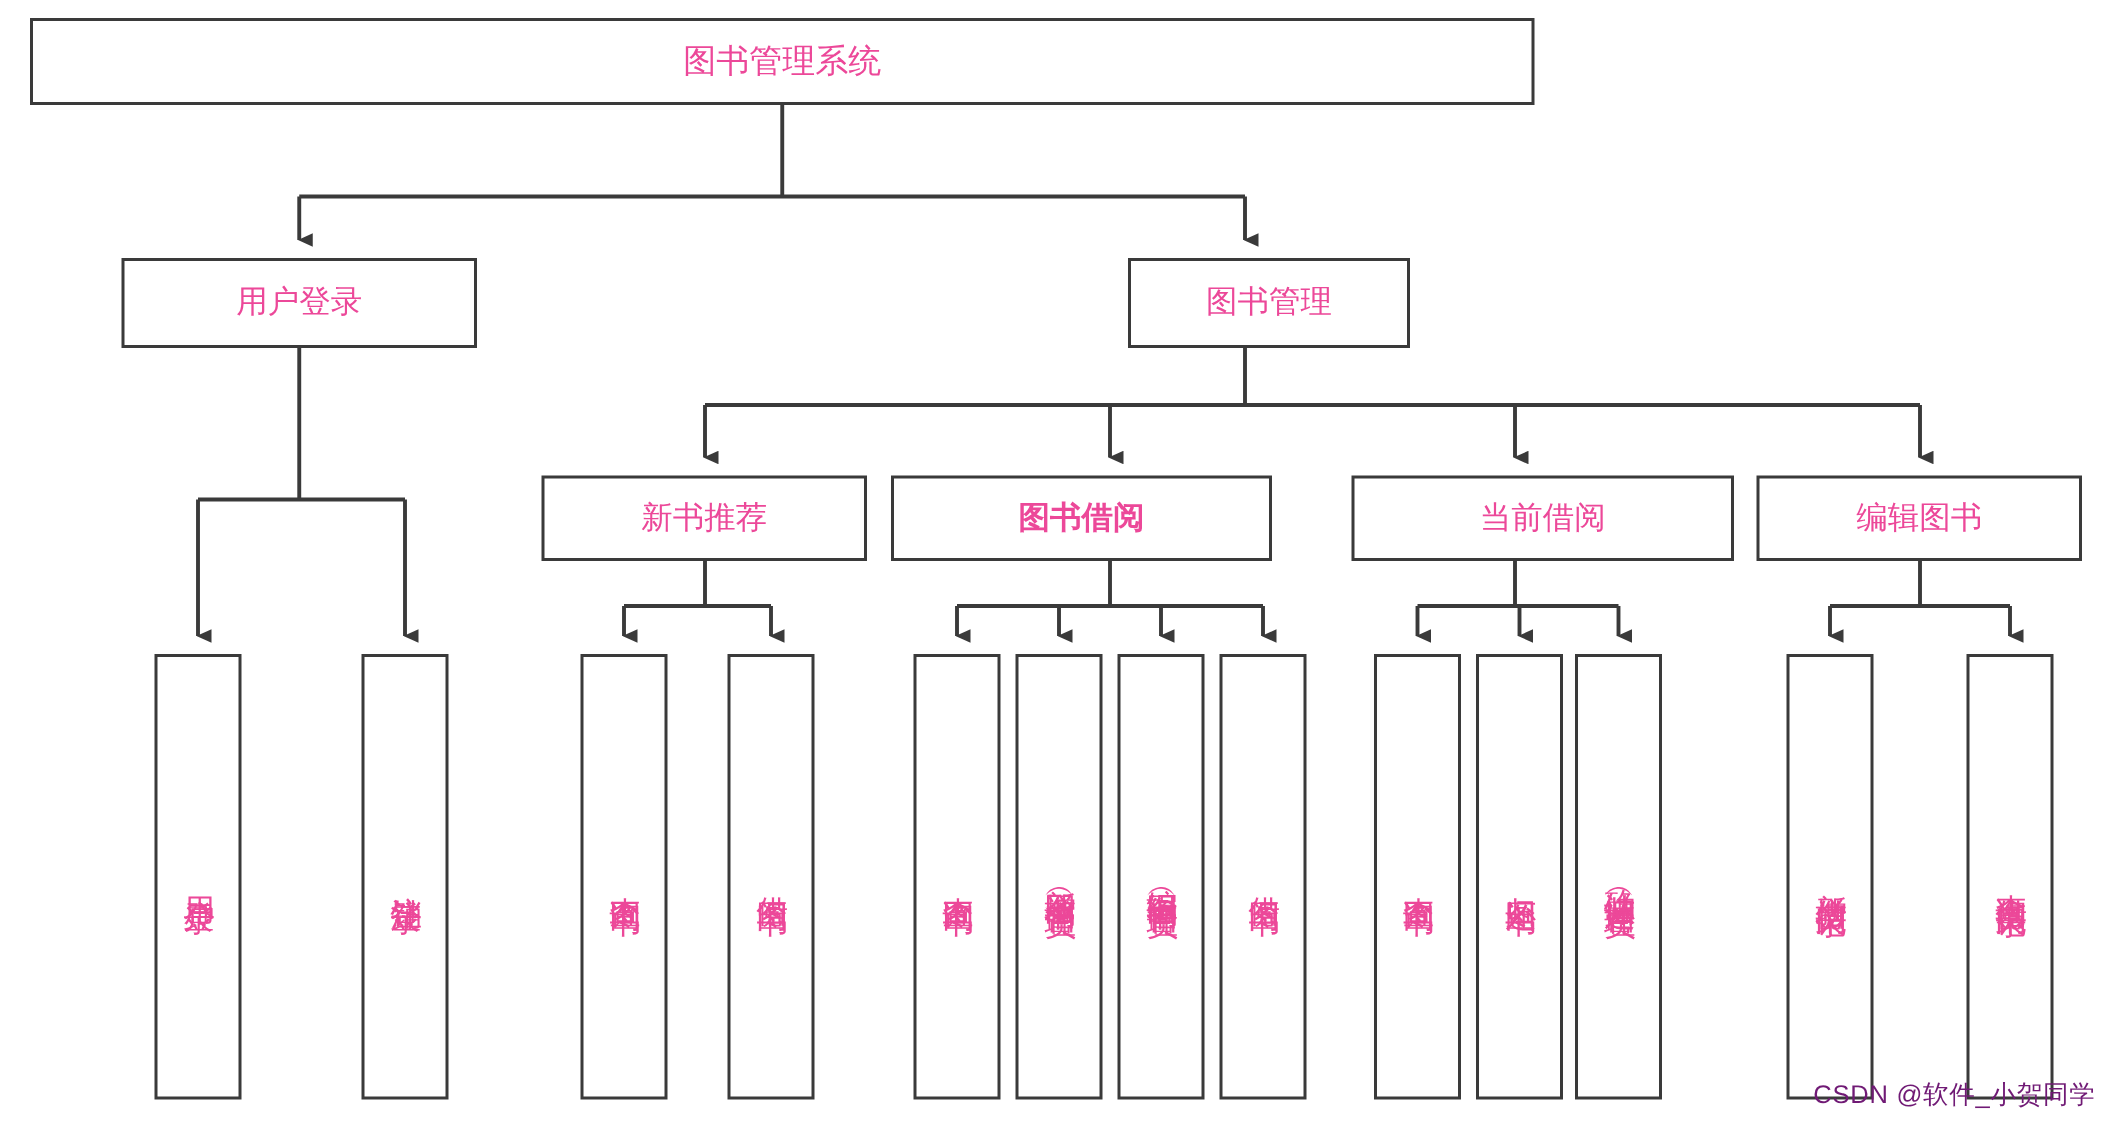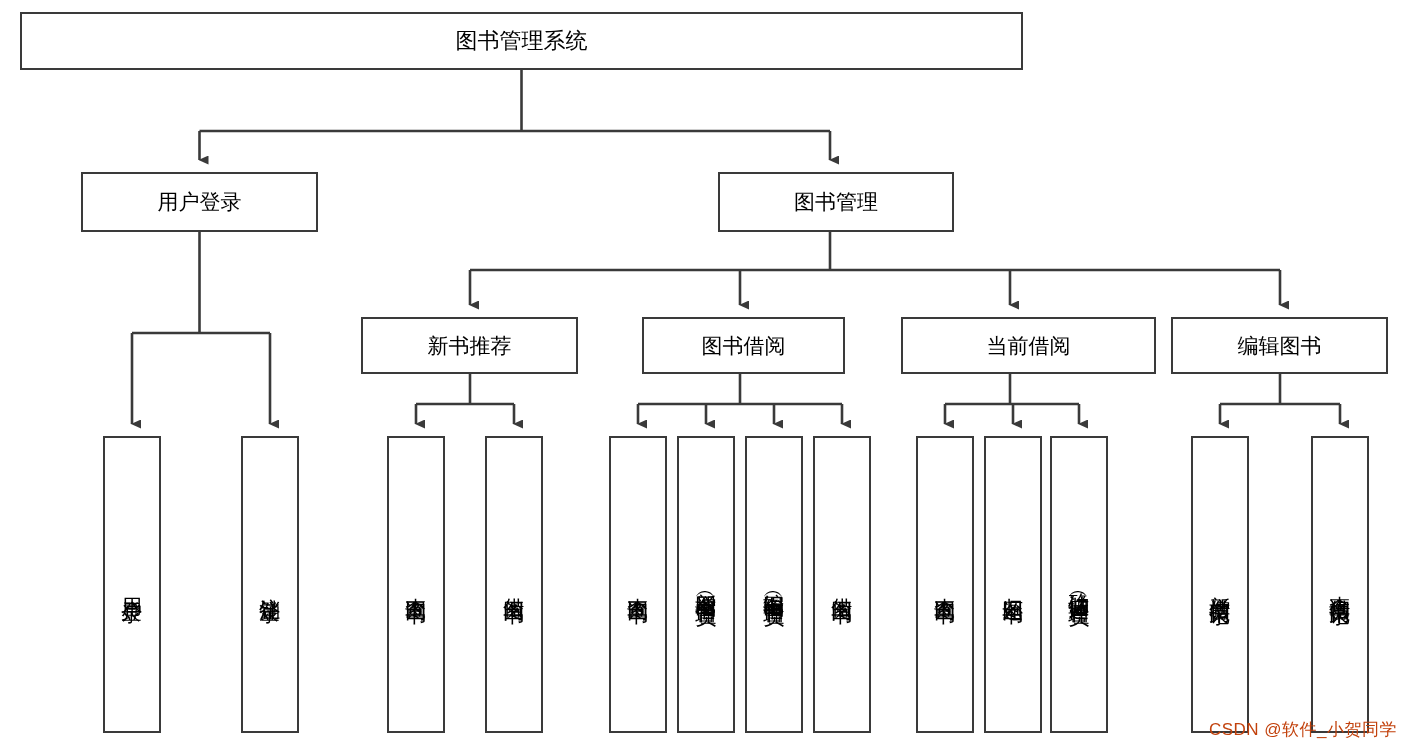--- a/index.html
+++ b/index.html
@@ -1,27 +1,27 @@
 <!DOCTYPE html>
 <html><head>
 <meta charset="utf-8">
 <style>
   html,body{margin:0;padding:0;background:#ffffff;}
   body{width:1405px;height:747px;overflow:hidden;font-family:"Liberation Sans","DejaVu Sans",sans-serif;}
   #stage{position:relative;width:1405px;height:747px;background:#fff;}
   svg.links{position:absolute;left:0;top:0;width:1405px;height:747px;pointer-events:none;}
   .node{position:absolute;box-sizing:border-box;background:#ffffff;border:2.5px solid #3a3a3a;
         display:flex;align-items:center;justify-content:center;}
-  .node .lbl{color:#000000;line-height:1.12;text-align:left;white-space:nowrap;}
+  .node .lbl{color:#ec4899;line-height:1.12;text-align:left;white-space:nowrap;}
   .node.h .lbl{font-size:21px;}
   .node.h.root .lbl{font-size:22px;}
   .node.v{padding:6px 0;}
   .node.v .lbl{writing-mode:vertical-rl;text-orientation:upright;font-size:21px;
                letter-spacing:2px;white-space:nowrap;}
-  .watermark{position:absolute;right:8px;bottom:6px;font-size:17px;color:#c2410c;
+  .watermark{position:absolute;right:8px;bottom:6px;font-size:17px;color:#701a75;
              letter-spacing:.5px;white-space:nowrap;}
 </style>
 </head>
 <body>
 
 <div id="stage">
 
   <svg class="links" viewBox="0 0 1405 747">
     <defs>
       <marker id="arw" markerWidth="9" markerHeight="10" refX="4.5" refY="9" orient="auto" markerUnits="userSpaceOnUse">
@@ -72,28 +72,28 @@
     </g>
   </svg>
 
   <div class="node h root" style="left:20px;top:12px;width:1003px;height:58px;">
     <span class="lbl">图书管理系统</span>
   </div>
 
   <div class="node h" style="left:81px;top:172px;width:237px;height:60px;">
     <span class="lbl">用户登录</span>
   </div>
-  <div class="node h" style="left:718px;top:172px;width:236px;height:60px;">
+  <div class="node h" style="left:752px;top:172px;width:188px;height:60px;">
     <span class="lbl">图书管理</span>
   </div>
 
   <div class="node h" style="left:361px;top:317px;width:217px;height:57px;">
     <span class="lbl">新书推荐</span>
   </div>
-  <div class="node h" style="left:642px;top:317px;width:203px;height:57px;">
+  <div class="node h" style="left:594px;top:317px;width:254px;height:57px;font-weight:bold;">
     <span class="lbl">图书借阅</span>
   </div>
   <div class="node h" style="left:901px;top:317px;width:255px;height:57px;">
     <span class="lbl">当前借阅</span>
   </div>
   <div class="node h" style="left:1171px;top:317px;width:217px;height:57px;">
     <span class="lbl">编辑图书</span>
   </div>
 
   <div class="node v" style="left:103px;top:436px;width:58px;height:297px;">

